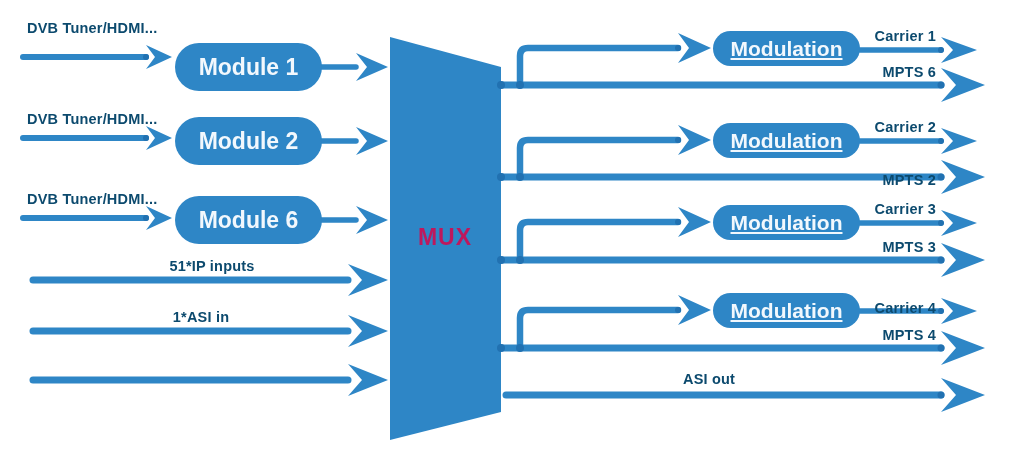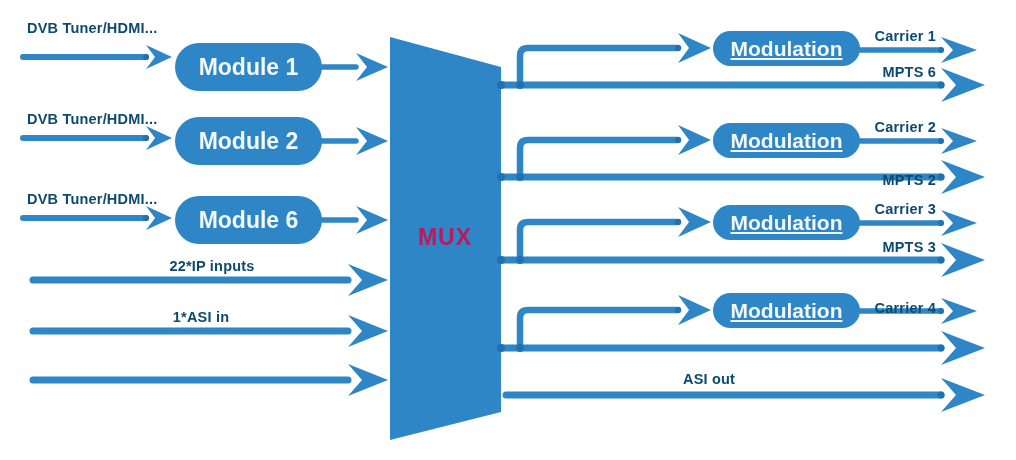--- a/index.html
+++ b/index.html
@@ -163,34 +163,35 @@
   </svg>
 
   <div class="lbl" style="left:27px;top:20px;">DVB Tuner/HDMI...</div>
   <div class="lbl" style="left:27px;top:111px;">DVB Tuner/HDMI...</div>
   <div class="lbl" style="left:27px;top:191px;">DVB Tuner/HDMI...</div>
 
   <div class="pill module-pill" style="top:43px;">Module 1</div>
   <div class="pill module-pill" style="top:117px;">Module 2</div>
   <div class="pill module-pill" style="top:196px;">Module 6</div>
 
-  <div class="lbl center" style="left:137px;width:150px;top:258px;">22*IP inputs</div>
+  <div class="lbl center" style="left:137px;width:150px;top:258px;">51*IP inputs</div>
   <div class="lbl center" style="left:126px;width:150px;top:309px;">1*ASI in</div>
 
   <div class="mux-label">MUX</div>
 
   <div class="pill mod-pill" style="top:31px;">Modulation</div>
   <div class="pill mod-pill" style="top:123px;">Modulation</div>
   <div class="pill mod-pill" style="top:205px;">Modulation</div>
   <div class="pill mod-pill" style="top:293px;">Modulation</div>
 
   <div class="lbl right" style="left:800px;width:136px;top:28px;">Carrier 1</div>
   <div class="lbl right" style="left:800px;width:136px;top:119px;text-align:right;">Carrier 2</div>
   <div class="lbl right" style="left:800px;width:136px;top:201px;">Carrier 3</div>
   <div class="lbl right" style="left:800px;width:136px;top:300px;">Carrier 4</div>
 
   <div class="lbl right" style="left:800px;width:136px;top:64px;">MPTS 6</div>
   <div class="lbl right" style="left:800px;width:136px;top:172px;">MPTS 2</div>
   <div class="lbl right" style="left:800px;width:136px;top:239px;">MPTS 3</div>
+  <div class="lbl right" style="left:800px;width:136px;top:327px;">MPTS 4</div>
 
   <div class="lbl" style="left:683px;top:371px;">ASI out</div>
 
 </div>
 
 </body></html>

